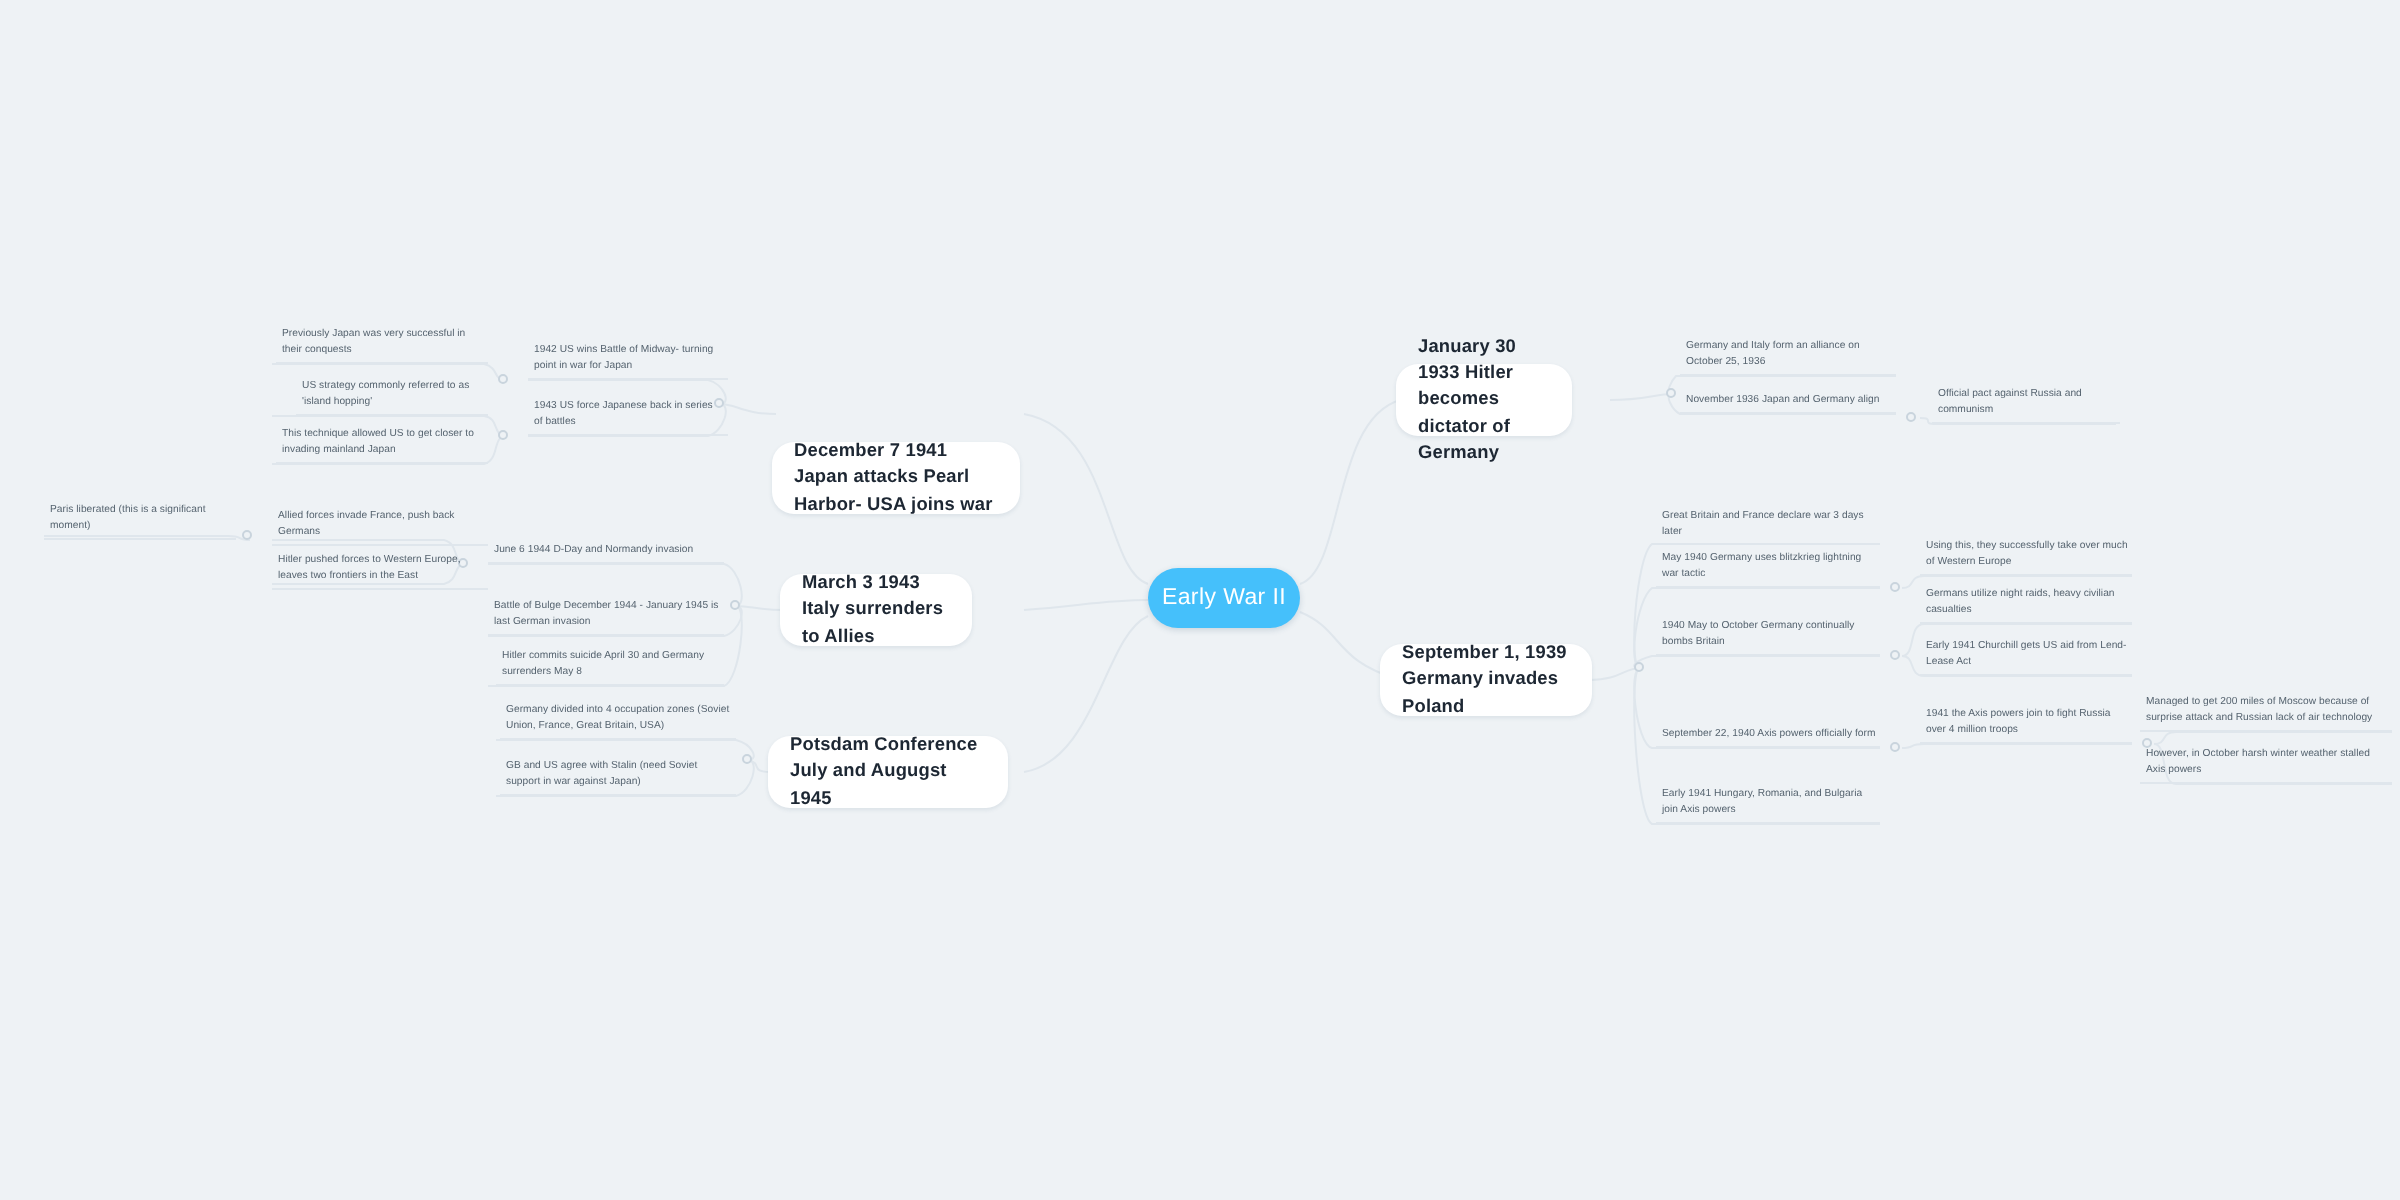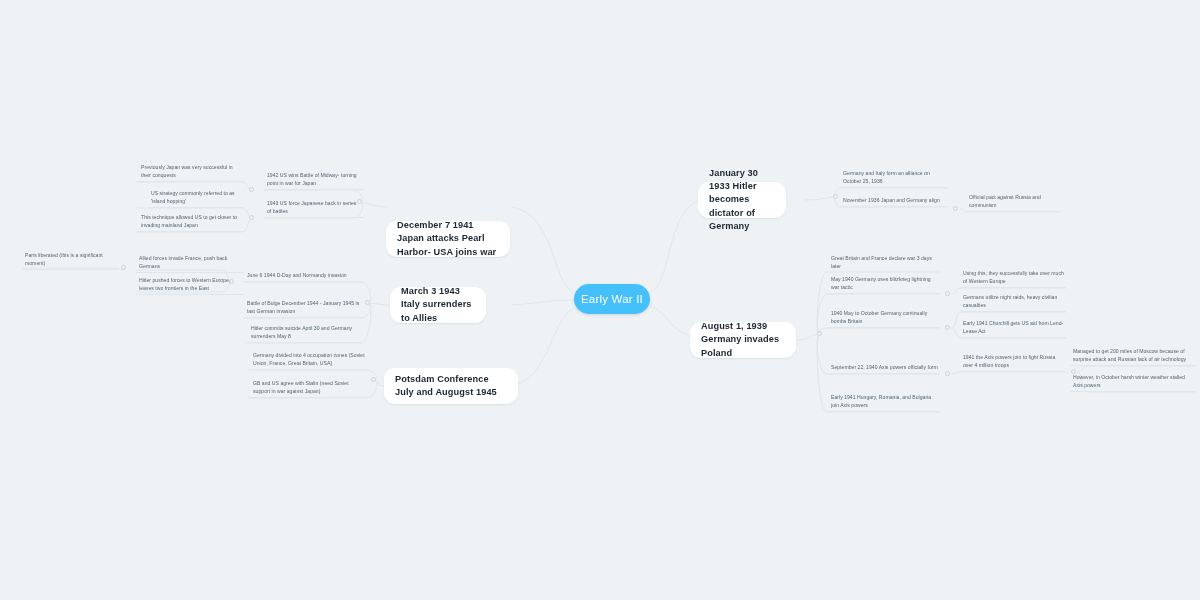--- a/index.html
+++ b/index.html
@@ -153,21 +153,21 @@
   </div>
   <div class="node leaf" style="left:840px; top:196px; width:108px; height:11px;">
     <span>November 1936 Japan and Germany align</span>
   </div>
   <div class="dot" style="left:953px; top:206px;"></div>
   <div class="node leaf" style="left:966px; top:198px; width:94px; height:14px;">
     <span>Official pact against Russia and communism</span>
   </div>
 
   <div class="node lvl1" style="left:690px; top:322px; width:106px; height:36px;">
-    <span>August 1, 1939 Germany invades Poland</span>
+    <span>September 1, 1939 Germany invades Poland</span>
   </div>
   <div class="dot" style="left:817px; top:331px;"></div>
 
   <div class="node leaf noline" style="left:828px; top:258px; width:112px; height:14px;">
     <span>Great Britain and France declare war 3 days later</span>
   </div>
   <div class="node leaf" style="left:828px; top:280px; width:112px; height:14px;">
     <span>May 1940 Germany uses blitzkrieg lightning war tactic</span>
   </div>
   <div class="node leaf" style="left:828px; top:314px; width:112px; height:14px;">
@@ -250,21 +250,21 @@
   </div>
   <div class="node leaf" style="left:136px; top:281px; width:108px; height:14px;">
     <span>Hitler pushed forces to Western Europe, leaves two frontiers in the East</span>
   </div>
 
   <div class="dot" style="left:121px; top:265px;"></div>
   <div class="node leaf" style="left:22px; top:259px; width:96px; height:11px;">
     <span>Paris liberated (this is a significant moment)</span>
   </div>
 
-  <div class="node lvl1" style="left:384px; top:368px; width:134px; height:36px;">
+  <div class="node lvl1" style="left:384px; top:368px; width:120px; height:36px;">
     <span>Potsdam Conference July and Augugst 1945</span>
   </div>
   <div class="dot" style="left:371px; top:377px;"></div>
 
   <div class="node leaf" style="left:250px; top:356px; width:118px; height:14px;">
     <span>Germany divided into 4 occupation zones (Soviet Union, France, Great Britain, USA)</span>
   </div>
   <div class="node leaf" style="left:250px; top:384px; width:118px; height:14px;">
     <span>GB and US agree with Stalin (need Soviet support in war against Japan)</span>
   </div>

